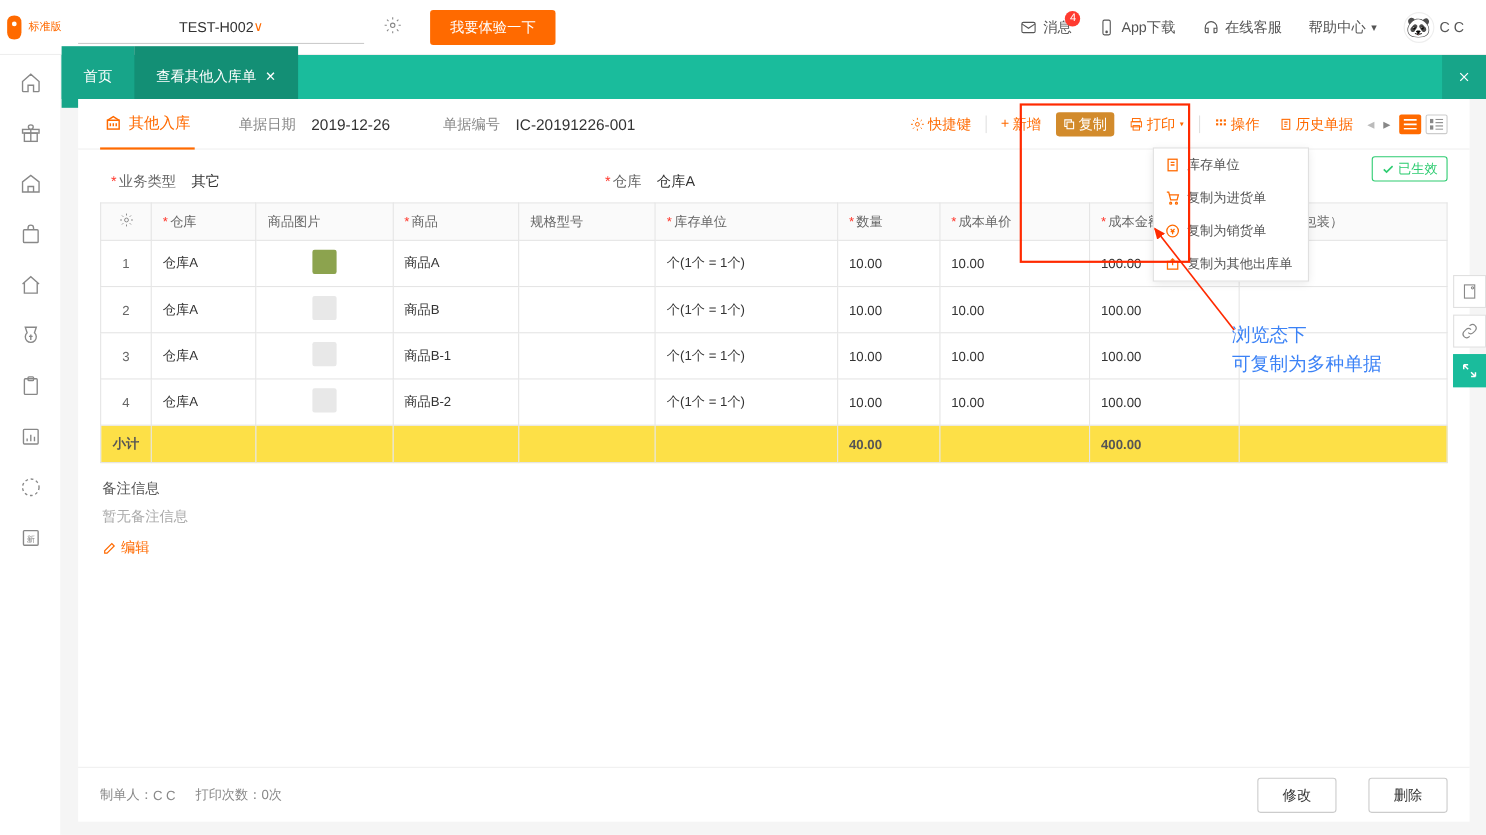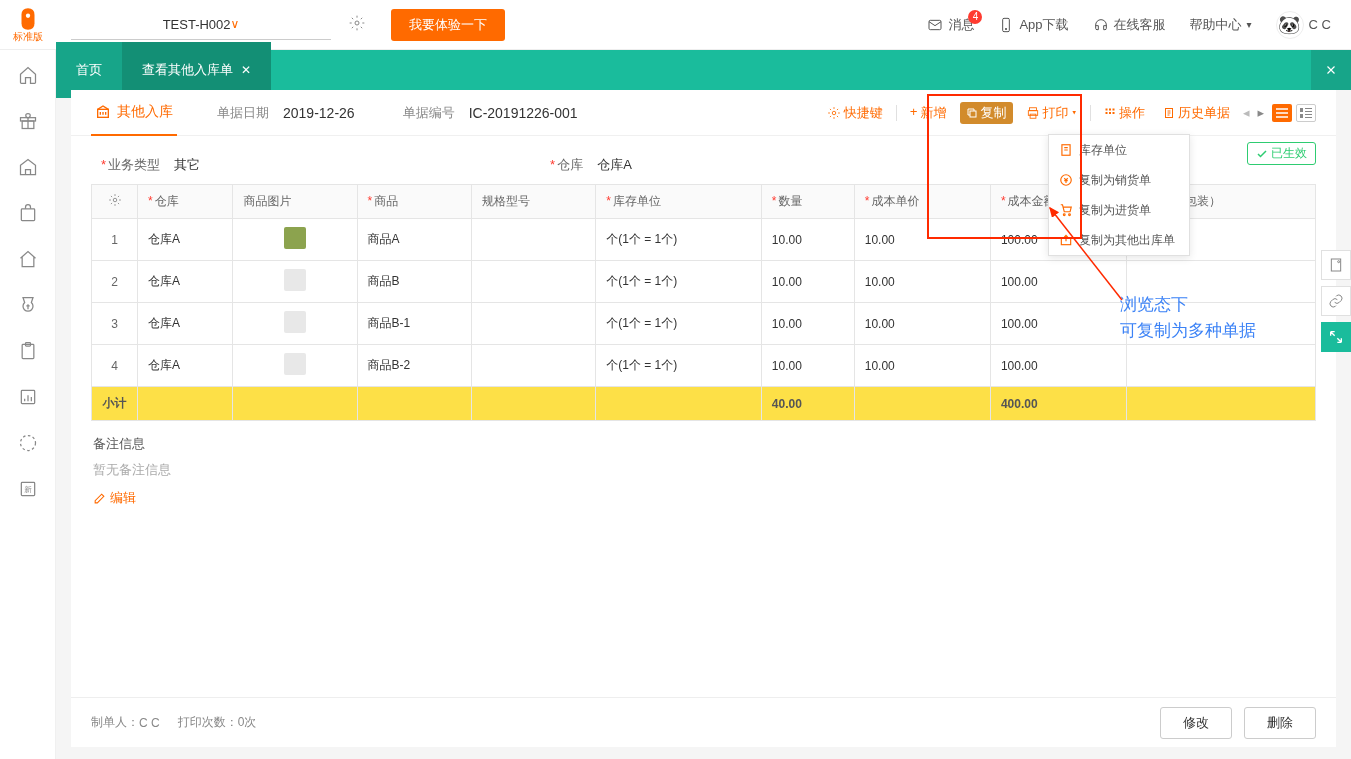--- a/index.html
+++ b/index.html
@@ -1,18 +1,18 @@
 <!DOCTYPE html>
 <html><head>
 <meta charset="utf-8">
 <style>
 *{box-sizing:border-box;margin:0;padding:0;}
 body{font-family:"Microsoft YaHei",Arial,sans-serif;font-size:13px;color:#333;background:#fff;width:1351px;height:759px;overflow:hidden;position:relative;}
 .top-bar{height:50px;display:flex;align-items:center;padding:0 20px 0 0;border-bottom:1px solid #eee;}
-.logo-block{width:56px;height:50px;display:flex;flex-direction:column;align-items:center;justify-content:center;}
+.logo-block{width:56px;height:50px;display:flex;flex-direction:row;align-items:center;justify-content:center;}
 .logo-block svg{width:26px;height:26px;}
 .logo-text{color:#ff6a00;font-size:10px;margin-top:-2px;}
 .selector{width:260px;height:30px;margin-left:15px;border-bottom:1px solid #ccc;display:flex;align-items:center;justify-content:center;color:#333;font-size:13px;}
 .selector .chev{color:#ff6a00;font-size:12px;}
 .gear-top{margin-left:18px;color:#888;}
 .exp-btn{margin-left:26px;height:32px;padding:0 18px;background:#ff6a00;color:#fff;border:none;border-radius:3px;font-size:13px;}
 .top-right{margin-left:auto;display:flex;align-items:center;gap:24px;color:#555;font-size:13px;}
 .tr-item{display:flex;align-items:center;gap:5px;cursor:pointer;}
 .badge{position:absolute;top:-6px;right:-8px;background:#ff3b30;color:#fff;border-radius:50%;width:14px;height:14px;font-size:10px;display:flex;align-items:center;justify-content:center;}
 .avatar{width:28px;height:28px;border-radius:50%;background:#fff;border:1px solid #eee;display:flex;align-items:center;justify-content:center;font-size:18px;}
@@ -56,21 +56,21 @@
 .imgcell{text-align:center;}
 .thumb{width:22px;height:22px;display:inline-block;border-radius:2px;}
 .thumb.g{background:#8ca34e;}
 .thumb.w{background:#e8e8e8;}
 tr.subtotal td{background:#fde047;font-weight:bold;color:#555;}
 .remark-block{padding:14px 22px;font-size:13px;color:#555;}
 .remark-block .ph{color:#aaa;margin:8px 0 10px 0;}
 .remark-block .edit{color:#ff6a00;display:flex;align-items:center;gap:4px;cursor:pointer;font-size:13px;}
 .footer{height:50px;border-top:1px solid #eee;background:#fff;display:flex;align-items:center;padding:0 20px;font-size:12px;color:#888;}
 .footer .btns{margin-left:auto;display:flex;gap:12px;}
-.footer button{height:32px;padding:0 22px;background:#fff;border:1px solid #ccc;border-radius:3px;font-size:13px;color:#333;cursor:pointer;}
+.footer button{height:32px;padding:0 22px;background:#fff;border:1px solid #ccc;border-radius:3px;font-size:13px;color:#333;cursor:pointer;margin-left:17px;}
 .dropdown{position:absolute;top:44px;left:977px;width:142px;background:#fff;border:1px solid #e0e0e0;box-shadow:0 2px 8px rgba(0,0,0,.1);z-index:50;}
 .dd-item{height:30px;display:flex;align-items:center;gap:6px;padding:0 10px;font-size:12px;color:#555;cursor:pointer;}
 .dd-ic{width:14px;height:14px;}
 .highlight-box{position:absolute;border:2px solid #ff2a00;left:927px;top:94px;width:155px;height:145px;pointer-events:none;z-index:60;}
 .arrow-line{position:absolute;z-index:61;pointer-events:none;}
 .annot{position:absolute;left:1120px;top:292px;color:#3b82f6;font-size:17px;line-height:1.5;z-index:62;}
 .right-float{position:absolute;right:0;top:250px;display:flex;flex-direction:column;gap:6px;}
 .rf{width:30px;height:30px;border:1px solid #e0e0e0;background:#fff;display:flex;align-items:center;justify-content:center;color:#888;cursor:pointer;}
 .rf.green{background:#1abc9c;border-color:#1abc9c;color:#fff;}
 .icon-svg{width:16px;height:16px;stroke:currentColor;fill:none;stroke-width:1.5;}
@@ -278,32 +278,32 @@
         <div class="dropdown">
           <div class="dd-item">
             <svg class="dd-ic" viewBox="0 0 24 24" fill="none" stroke="#ff6a00" stroke-width="2">
                 <rect x="5" y="3" width="14" height="18"></rect>
                 <path d="M9 8h6M9 12h6"></path>
               </svg>
             <span>库存单位</span>
           </div>
           <div class="dd-item">
             <svg class="dd-ic" viewBox="0 0 24 24" fill="none" stroke="#ff6a00" stroke-width="2">
-                <circle cx="12" cy="12" r="9"></circle>
-                <path d="M9 9l3 3 3-3M9 13h6M12 12v5"></path>
-              </svg>
-            <span>复制为销货单</span>
-          </div>
-          <div class="dd-item">
-            <svg class="dd-ic" viewBox="0 0 24 24" fill="none" stroke="#ff6a00" stroke-width="2">
                 <circle cx="9" cy="20" r="1.5"></circle>
                 <circle cx="18" cy="20" r="1.5"></circle>
                 <path d="M3 3h3l3 12h10l2-8H7"></path>
               </svg>
             <span>复制为进货单</span>
+          </div>
+          <div class="dd-item">
+            <svg class="dd-ic" viewBox="0 0 24 24" fill="none" stroke="#ff6a00" stroke-width="2">
+                <circle cx="12" cy="12" r="9"></circle>
+                <path d="M9 9l3 3 3-3M9 13h6M12 12v5"></path>
+              </svg>
+            <span>复制为销货单</span>
           </div>
           <div class="dd-item">
             <svg class="dd-ic" viewBox="0 0 24 24" fill="none" stroke="#ff6a00" stroke-width="2">
                 <rect x="4" y="8" width="16" height="12"></rect>
                 <path d="M12 14V4M9 7l3-3 3 3"></path>
               </svg>
             <span>复制为其他出库单</span>
           </div>
         </div>
 

